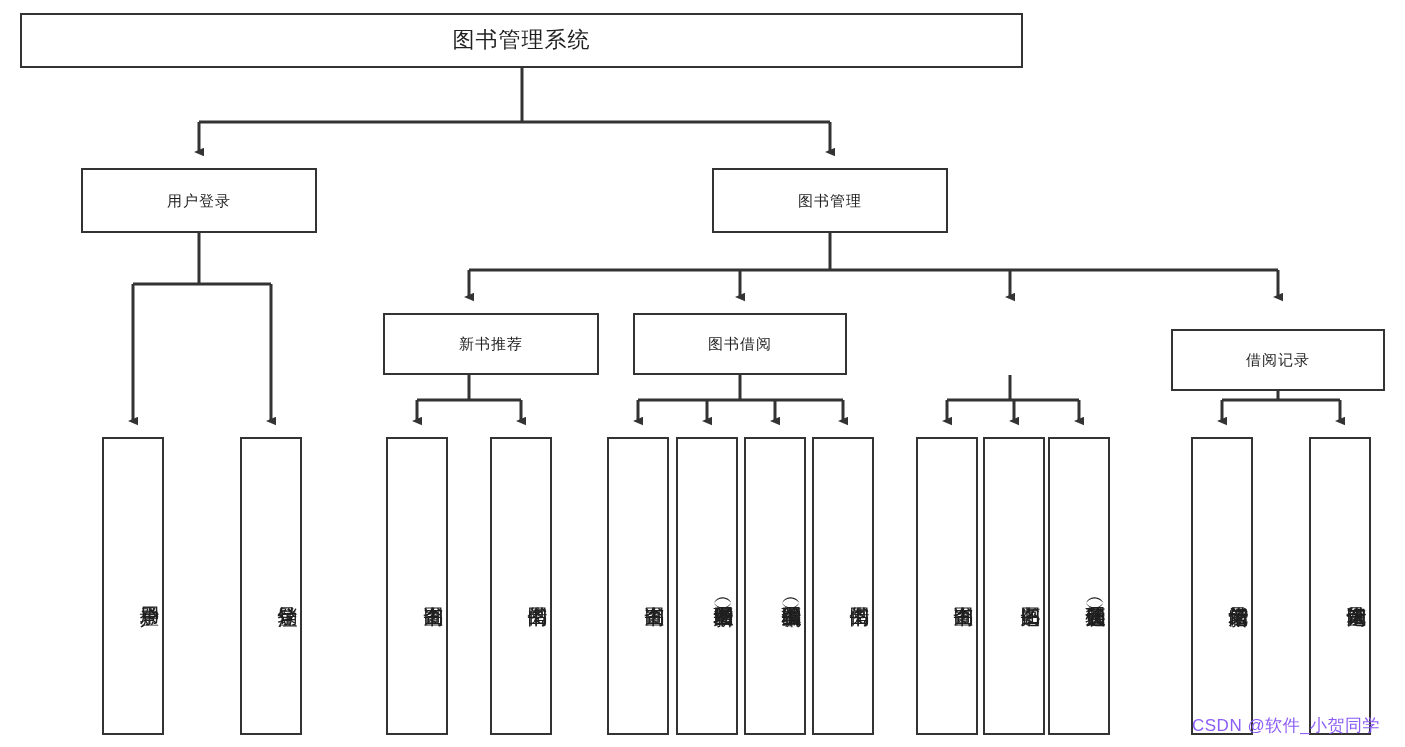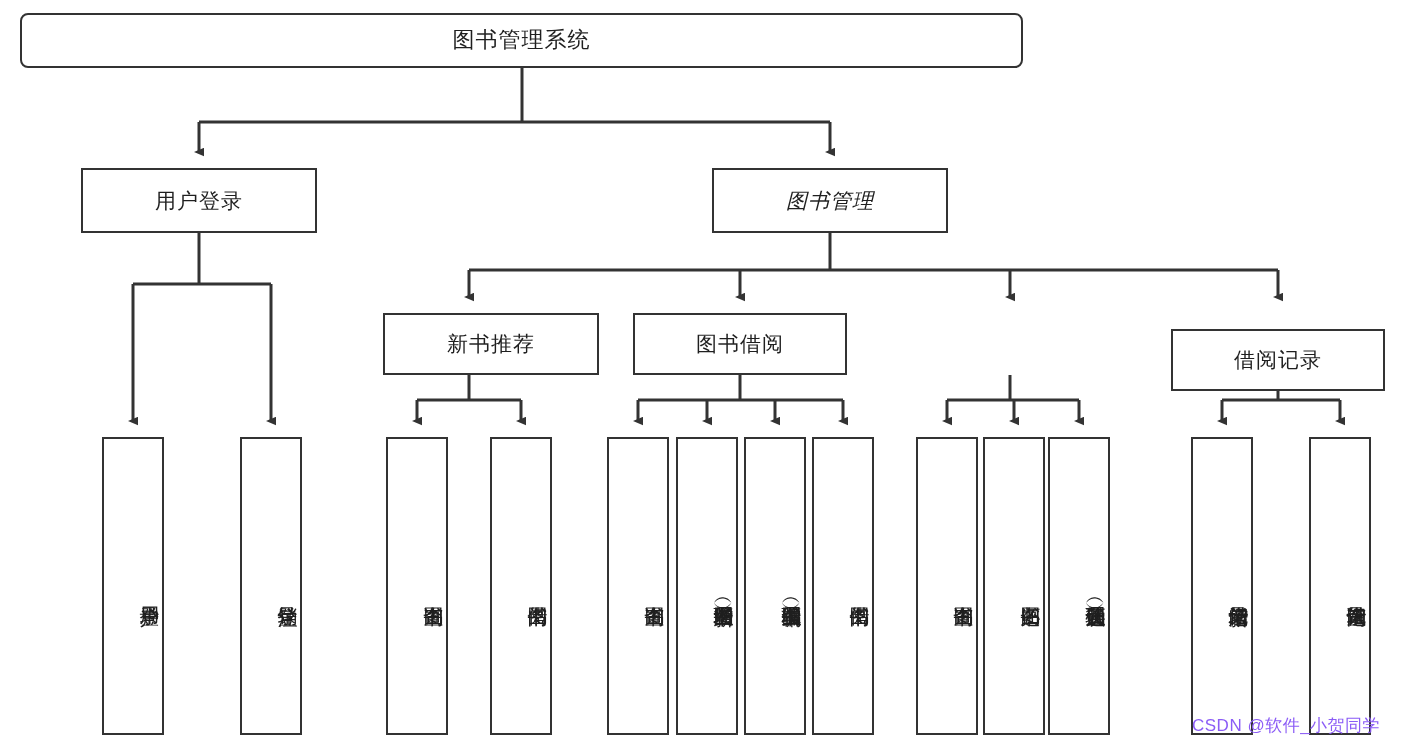--- a/index.html
+++ b/index.html
@@ -31,28 +31,27 @@
     box-sizing: border-box;
     border: 2px solid #333333;
     background: #ffffff;
     display: flex;
     align-items: center;
     justify-content: center;
     color: #1f1f1f;
   }
   .node-h {
     
-    font-size: 21px;
+    font-size: 15px;
     letter-spacing: 1px;
     line-height: 1.2;
     white-space: nowrap;
   }
   .node-root {
     font-size: 22px;
-    border-radius: 8px;
   }
   .node-v {
     
     font-size: 20px;
     line-height: 1.22;
     writing-mode: vertical-rl;
     text-orientation: upright;
     align-items: flex-start;
     justify-content: center;
     padding-top: 10px;
@@ -123,21 +122,21 @@
       <path d="M1278,375 L1278,400"></path>
       <path d="M1222,400 L1340,400"></path>
       <path d="M1222,400 L1222,421" marker-end="url(#arrowhead)"></path>
       <path d="M1340,400 L1340,421" marker-end="url(#arrowhead)"></path>
     </g>
   </svg>
 
   <div class="node-box node-h node-root" style="left:20px; top:13px; width:1003px; height:55px;">图书管理系统</div>
 
   <div class="node-box node-h" style="left:81px; top:168px; width:236px; height:65px;">用户登录</div>
-  <div class="node-box node-h" style="left:712px; top:168px; width:236px; height:65px;font-style:italic;">图书管理</div>
+  <div class="node-box node-h" style="left:712px; top:168px; width:236px; height:65px;">图书管理</div>
 
   <div class="node-box node-h" style="left:361px; top:313px; width:216px; height:62px;margin-left:22px;">新书推荐</div>
   <div class="node-box node-h" style="left:633px; top:313px; width:214px; height:62px;">图书借阅</div>
   <div class="node-box node-h" style="left:1171px; top:329px; width:214px; height:62px;">借阅记录</div>
 
   <div class="node-box node-v" style="left:102px; top:437px; width:62px; height:298px;">
     <span>用户登录</span>
   </div>
   <div class="node-box node-v" style="left:240px; top:437px; width:62px; height:298px;">
     <span>注销登录</span>

